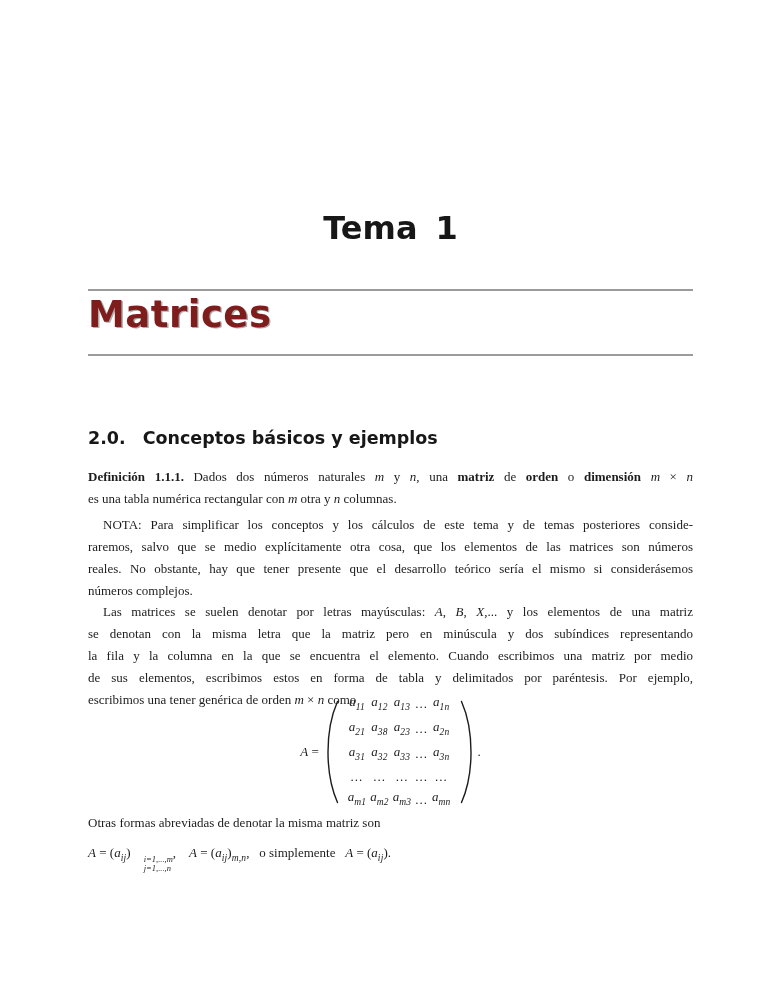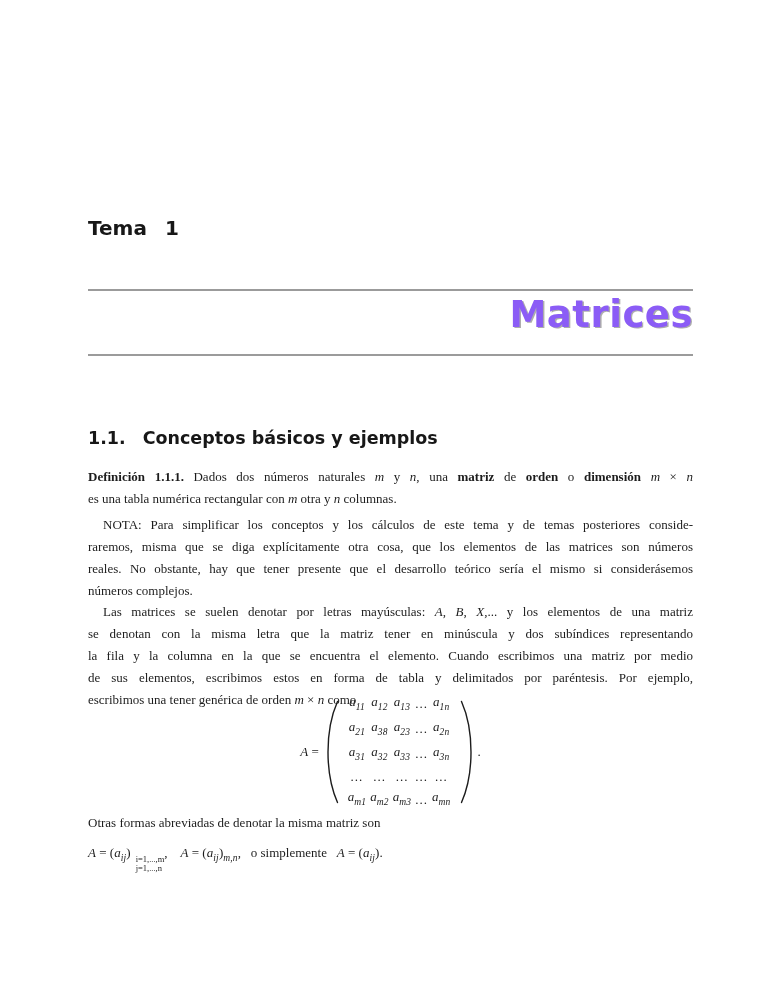--- a/index.html
+++ b/index.html
@@ -3,33 +3,33 @@
 <meta charset="utf-8">
 <style>
   html,body{margin:0;padding:0;background:#ffffff;}
   .page{
     position:relative;width:768px;height:994px;background:#ffffff;overflow:hidden;
     font-family:"Liberation Serif","DejaVu Serif",serif;color:#1c1c1c;
   }
   
   .chapter-line{
     position:absolute;left:88px;width:605px;top:212px;height:32px;
-    text-align:left;font-family:"DejaVu Sans","Liberation Sans",sans-serif;
-    font-weight:bold;font-size:20px;line-height:32px;color:#171717;
+    text-align:center;font-family:"DejaVu Sans","Liberation Sans",sans-serif;
+    font-weight:bold;font-size:32px;line-height:32px;color:#171717;
   }
   .chapter-line .num{margin-left:18px;}
   .rule{
     position:absolute;left:88px;width:605px;height:2px;background:#9b9b9b;
   }
   .rule-top{top:289px;}
   .rule-bottom{top:354px;}
   .chapter-title{
     position:absolute;left:88px;width:605px;top:295px;height:44px;
-    text-align:right;font-family:"DejaVu Sans","Liberation Sans",sans-serif;
-    font-weight:bold;font-size:37px;line-height:40px;color:#8b5cf6;
+    font-family:"DejaVu Sans","Liberation Sans",sans-serif;
+    font-weight:bold;font-size:37px;line-height:40px;color:#7f1d1d;
     text-shadow:1.4px 1.4px 0 rgba(40,40,40,0.38);
     letter-spacing:0.5px;
   }
   
   .section-heading{
     position:absolute;left:88px;width:605px;top:427px;
     font-family:"DejaVu Sans","Liberation Sans",sans-serif;
     font-weight:bold;font-size:17.5px;line-height:23px;color:#171717;
   }
   .section-heading .sec-num{margin-right:17px;}
@@ -41,21 +41,21 @@
   .p-otras{top:812px;}
   .tline{line-height:22px;white-space:pre-wrap;}
   .tline.just{text-align:justify;text-align-last:justify;}
   .tline.ind{text-indent:15px;}
   .sg-n{font-style:normal;}
   .sg-b{font-weight:bold;}
   .sg-i{font-style:italic;}
   .sg-isub{font-style:italic;font-size:9.5px;vertical-align:-3.5px;letter-spacing:0.2px;}
   .sg-stack{
     display:inline-flex;flex-direction:column;align-items:flex-start;
-    font-size:8.5px;line-height:9px;vertical-align:-5px;margin-left:5px;
+    font-style:italic;font-size:8.5px;line-height:9px;vertical-align:-5px;margin-left:13px;
   }
   
   .matrix-wrap{
     position:absolute;left:88px;width:605px;top:698px;height:108px;
     display:flex;align-items:center;justify-content:center;font-size:13px;
   }
   .matrix-lhs{margin-right:7px;white-space:pre;}
   .paren{display:block;}
   .mgrid{
     display:grid;grid-template-columns:repeat(5,auto);
@@ -79,35 +79,35 @@
 <div class="page">
 
   <div class="chapter-line"><span>Tema</span><span class="num">1</span></div>
 
   <div class="rule rule-top"></div>
 
   <div class="chapter-title">Matrices</div>
 
   <div class="rule rule-bottom"></div>
 
-  <div class="section-heading"><span class="sec-num">1.1.</span><span>Conceptos básicos y ejemplos</span></div>
+  <div class="section-heading"><span class="sec-num">2.0.</span><span>Conceptos básicos y ejemplos</span></div>
 
   <div class="para p-def">
       <div class="tline just"><span class="sg-b">Definición 1.1.1.</span><span class="sg-n"> Dados dos números naturales </span><span class="sg-i">m</span><span class="sg-n"> y </span><span class="sg-i">n</span><span class="sg-n">, una </span><span class="sg-b">matriz</span><span class="sg-n"> de </span><span class="sg-b">orden</span><span class="sg-n"> o </span><span class="sg-b">dimensión</span><span class="sg-n"> </span><span class="sg-i">m</span><span class="sg-n"> × </span><span class="sg-i">n</span></div>
       <div class="tline"><span class="sg-n">es una tabla numérica rectangular con </span><span class="sg-i">m</span><span class="sg-n"> otra y </span><span class="sg-i">n</span><span class="sg-n"> columnas.</span></div>
     </div>
   <div class="para p-nota">
       <div class="tline just ind"><span class="sg-n">NOTA: Para simplificar los conceptos y los cálculos de este tema y de temas posteriores conside-</span></div>
-      <div class="tline just"><span class="sg-n">raremos, misma que se diga explícitamente otra cosa, que los elementos de las matrices son números</span></div>
+      <div class="tline just"><span class="sg-n">raremos, salvo que se medio explícitamente otra cosa, que los elementos de las matrices son números</span></div>
       <div class="tline just"><span class="sg-n">reales. No obstante, hay que tener presente que el desarrollo teórico sería el mismo si considerásemos</span></div>
       <div class="tline"><span class="sg-n">números complejos.</span></div>
     </div>
   <div class="para p-las">
       <div class="tline just ind"><span class="sg-n">Las matrices se suelen denotar por letras mayúsculas: </span><span class="sg-i">A</span><span class="sg-n">, </span><span class="sg-i">B</span><span class="sg-n">, </span><span class="sg-i">X</span><span class="sg-n">,... y los elementos de una matriz</span></div>
-      <div class="tline just"><span class="sg-n">se denotan con la misma letra que la matriz tener en minúscula y dos subíndices representando</span></div>
+      <div class="tline just"><span class="sg-n">se denotan con la misma letra que la matriz pero en minúscula y dos subíndices representando</span></div>
       <div class="tline just"><span class="sg-n">la fila y la columna en la que se encuentra el elemento. Cuando escribimos una matriz por medio</span></div>
       <div class="tline just"><span class="sg-n">de sus elementos, escribimos estos en forma de tabla y delimitados por paréntesis. Por ejemplo,</span></div>
       <div class="tline"><span class="sg-n">escribimos una tener genérica de orden </span><span class="sg-i">m</span><span class="sg-n"> × </span><span class="sg-i">n</span><span class="sg-n"> como</span></div>
     </div>
 
   <div class="matrix-wrap">
     <span class="matrix-lhs"><span class="sg-i">A</span><span class="sg-n"> =</span></span>
     <svg class="paren" width="13" height="106" viewBox="0 0 13 106">
       <path d="M11.5 2.5 C4.2 19 2 37 2 53 C2 69 4.2 87 11.5 103.5" fill="none" stroke="#1c1c1c" stroke-width="1.4" stroke-linecap="round"></path>
     </svg>

